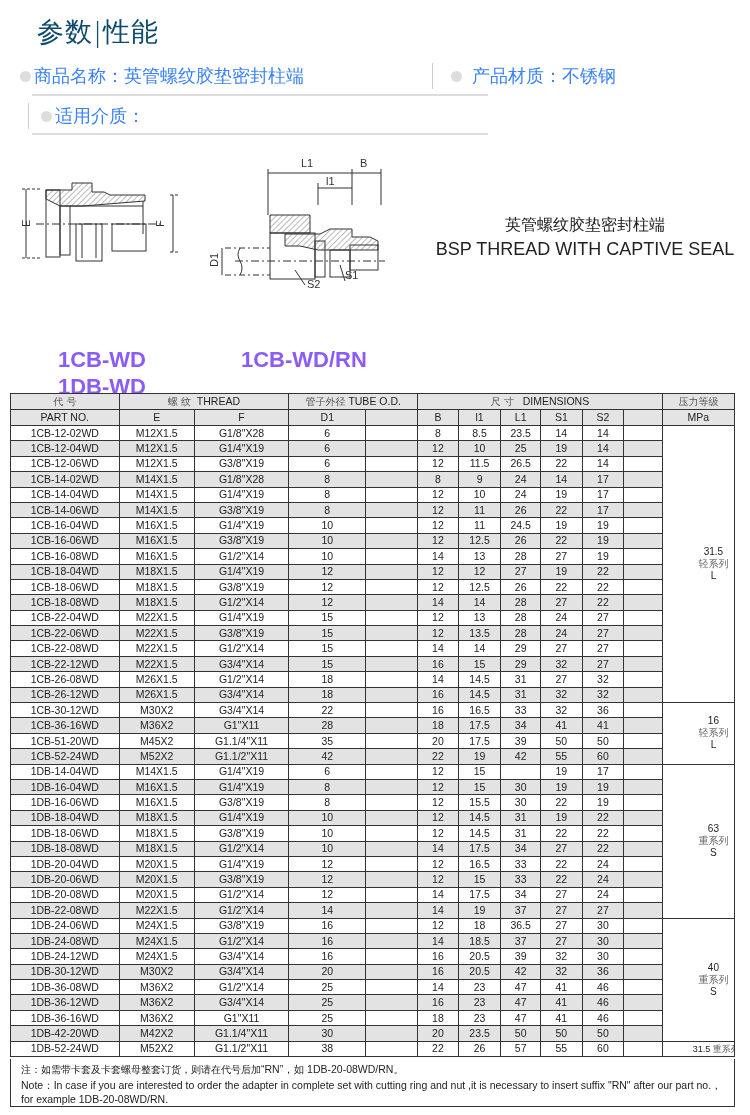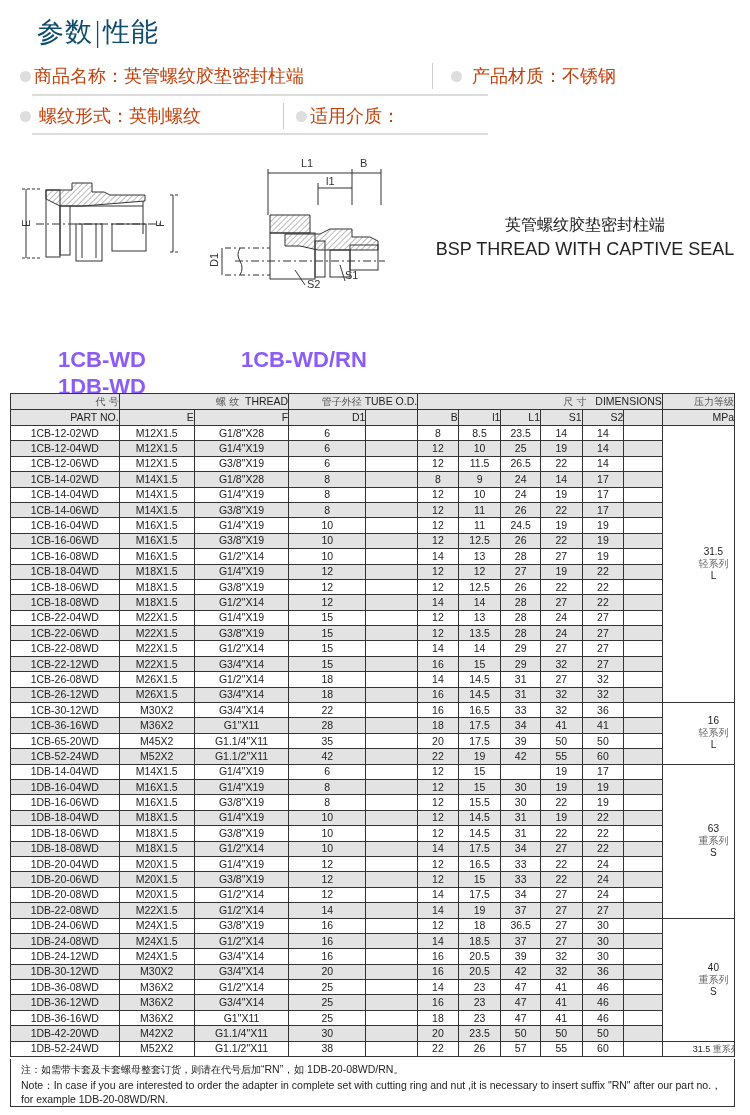--- a/index.html
+++ b/index.html
@@ -1,33 +1,33 @@
 <!DOCTYPE html>
 <html><head>
 <meta charset="utf-8">
 <style>
   * { box-sizing: border-box; margin: 0; padding: 0; }
   body { width: 750px; height: 1115px; background: #ffffff; font-family: "Liberation Sans", "DejaVu Sans", sans-serif; color: #222; position: relative; overflow: hidden; }
   .title { position: absolute; left: 37px; top: 14px; font-size: 27px; color: #0c4a6e; letter-spacing: 1px; font-family: "DejaVu Sans", sans-serif; font-weight: 300; }
-  .spec-row { position: absolute; left: 20px; width: 712px; height: 40px; display: flex; align-items: center; font-family: "DejaVu Sans", sans-serif; font-size: 18px; color: #c2410c; }
+  .spec-row { position: absolute; left: 20px; width: 712px; height: 40px; display: flex; align-items: center; font-family: "DejaVu Sans", sans-serif; font-size: 18px; color: #3b82f6; }
   .spec-row.r1 { top: 56px; }
   .spec-row.r2 { top: 96px; }
   .spec-line { position: absolute; left: 32px; width: 456px; height: 2px; background: #ddd; }
   .spec-line.l1 { top: 94px; }
   .spec-line.l2 { top: 133px; }
   .dot { width: 11px; height: 11px; border-radius: 50%; background: #ddd; display: inline-block; margin-right: 3px; flex: 0 0 auto; }
   .spec-item { display: flex; align-items: center; }
   .sep { width: 1px; height: 26px; background: #ccc; margin: 0 14px; }
   .diagram-area { position: absolute; top: 145px; left: 0; width: 750px; height: 230px; }
   .model-label { position: absolute; font-weight: bold; font-size: 22px; color: #8b5cf6; line-height: 27px; font-family: "Liberation Sans", sans-serif; margin-top: 44px; }
   .bsp-title { position: absolute; left: 430px; top: 213px; width: 310px; text-align: center; font-size: 18px; color: #222; line-height: 24px; }
   .bsp-title .cn { font-family: "DejaVu Sans", sans-serif; font-size: 16px; }
   table.spec { position: absolute; left: 10px; top: 393px; width: 725px; border-collapse: collapse; font-size: 10.5px; font-family: "Liberation Sans", sans-serif; table-layout: fixed; }
   table.spec td, table.spec th { border: 1px solid #333; text-align: center; height: 15.4px; line-height: 13px; padding: 0; font-weight: normal; color: #222; white-space: nowrap; overflow: hidden; }
-  table.spec thead th { background: #e4e4e4; height: 16px; text-align: right; }
+  table.spec thead th { background: #e4e4e4; height: 16px; }
   table.spec thead .cnh { font-family: "DejaVu Serif", serif; color: #555; font-size: 10px; }
   table.spec tbody tr.alt td.data { background: #e3e3e3; }
   table.spec td.pressure { background: #fff; font-size: 10px; line-height: 12px; vertical-align: middle; padding-left: 30px; }
   .pcn { font-family: "DejaVu Serif", serif; color: #666; }
   .group-break td { border-top: 2px solid #222; }
   .note { position: absolute; left: 10px; top: 1059px; width: 725px; height: 48px; border: 1px solid #333; border-top: none; padding: 3px 10px; font-size: 10.5px; line-height: 14.5px; color: #222; font-family: "Liberation Sans", sans-serif; }
   .note .cn { font-family: "DejaVu Serif", serif; font-size: 10px; }
 </style>
 </head>
 <body>
@@ -43,25 +43,20 @@
   <div class="sep" style="margin-left:12px;"></div>
   <div class="spec-item" style="margin-left:4px;">
     <span class="dot" style="margin-right:10px;"></span>
     <span>产品材质：</span>
     <span>不锈钢</span>
   </div>
 </div>
 <div class="spec-line l1"></div>
 
 <div class="spec-row r2">
-  <div class="spec-item" style="width:255px;">
-    <span class="dot" style="margin-right:8px;"></span>
-    <span>螺纹形式：</span>
-    <span>英制螺纹</span>
-  </div>
   <div class="sep" style="margin-left:8px; margin-right:12px;"></div>
   <div class="spec-item">
     <span class="dot"></span>
     <span>适用介质：</span>
   </div>
 </div>
 <div class="spec-line l2"></div>
 
 <div class="diagram-area">
   <svg width="750" height="230" viewBox="0 140 750 230" style="position:absolute;left:0;top:0;">
@@ -438,21 +433,21 @@
         <td class="data">28</td>
         <td class="data"></td>
         <td class="data">18</td>
         <td class="data">17.5</td>
         <td class="data">34</td>
         <td class="data">41</td>
         <td class="data">41</td>
         <td class="data"></td>
       </tr>
       <tr>
-        <td class="data">1CB-65-20WD</td>
+        <td class="data">1CB-51-20WD</td>
         <td class="data">M45X2</td>
         <td class="data">G1.1/4"X11</td>
         <td class="data">35</td>
         <td class="data"></td>
         <td class="data">20</td>
         <td class="data">17.5</td>
         <td class="data">39</td>
         <td class="data">50</td>
         <td class="data">50</td>
         <td class="data"></td>

